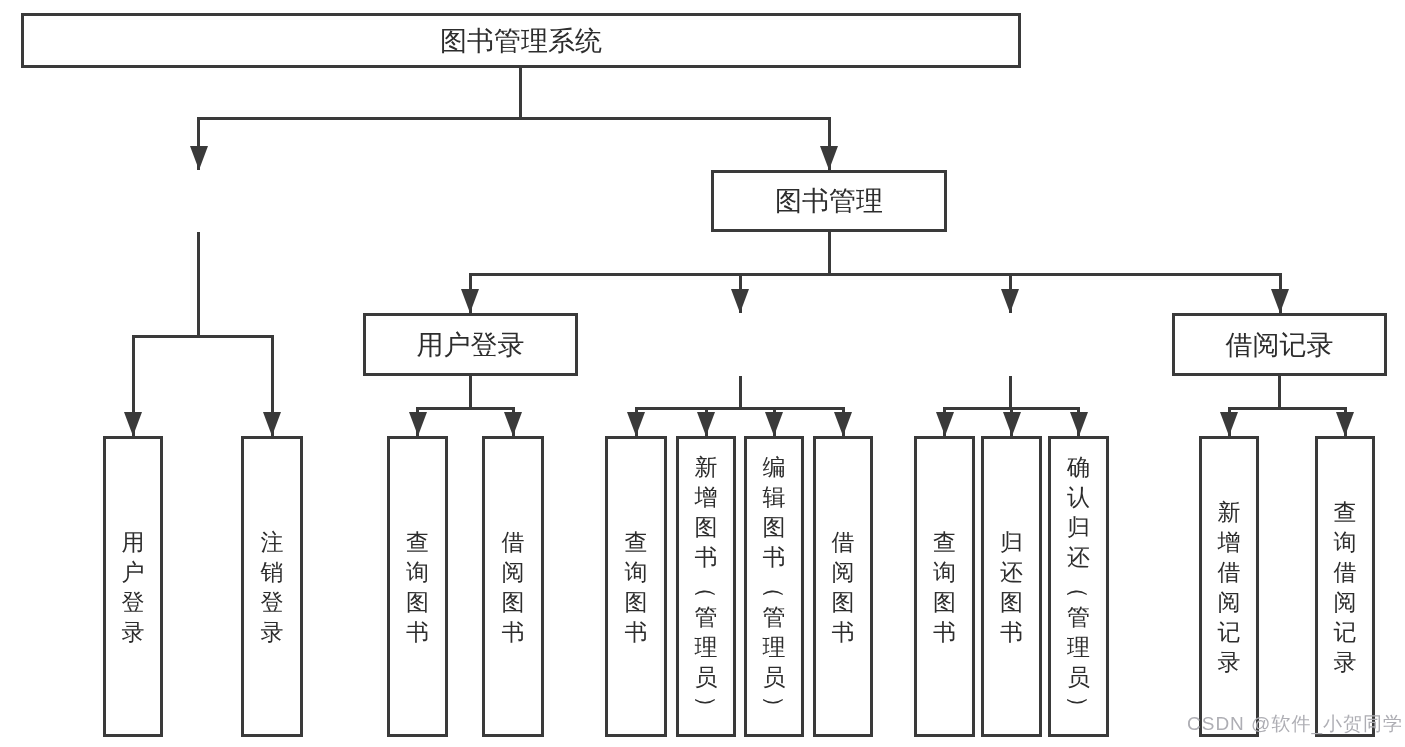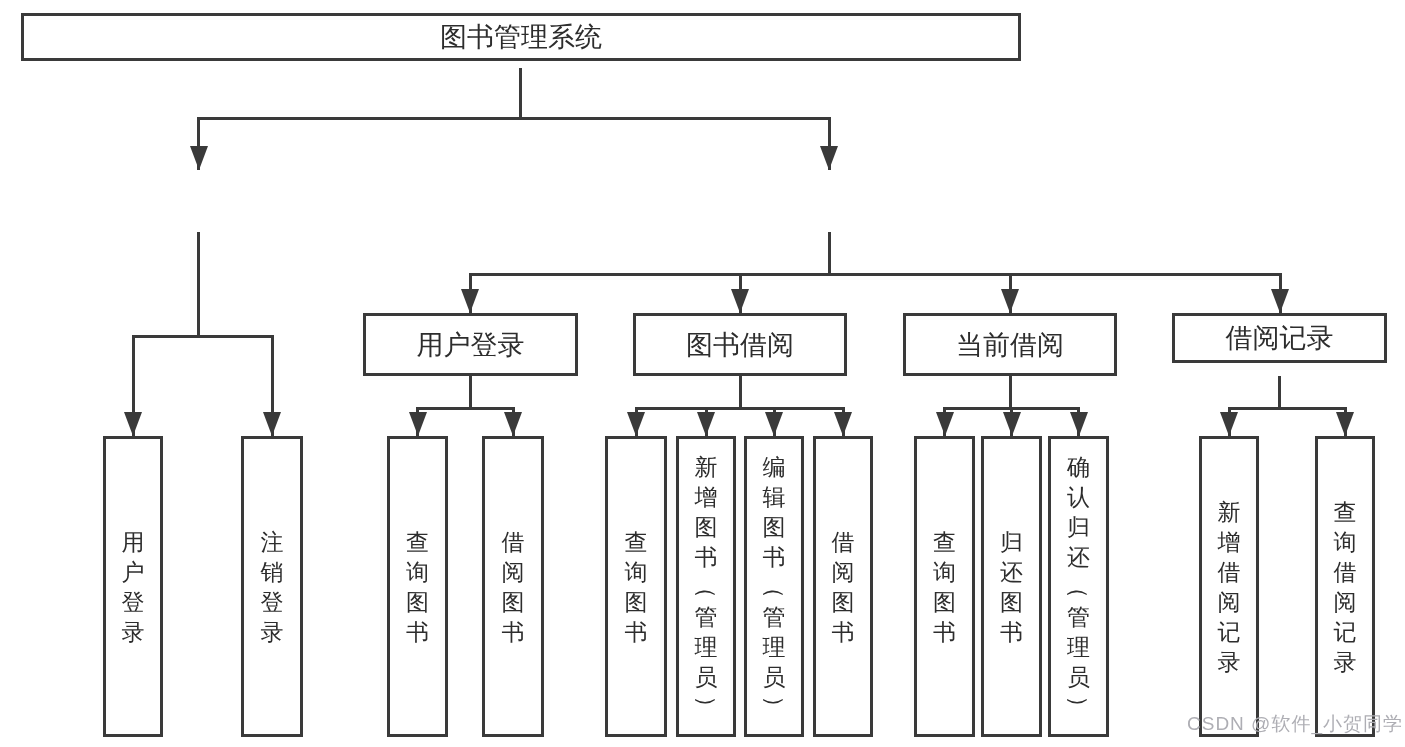--- a/index.html
+++ b/index.html
@@ -21,52 +21,51 @@
   .ar{position:absolute;width:0;height:0;
       border-left:9px solid transparent;border-right:9px solid transparent;
       border-top:24px solid var(--line);}
   .wm{position:absolute;color:var(--wm);font-size:19px;z-index:5;letter-spacing:1px;}
 </style>
 </head>
 <body>
 
 <div class="canvas" style="--line: #3a3a3a; --text: #2d2d2d; --wm: #aeaeb4; --bg: #ffffff;">
 
-  <div class="box" style="left:21px;top:13px;width:1000px;height:48px">图书管理系统</div>
+  <div class="box" style="left:21px;top:13px;width:1000px;height:55px">图书管理系统</div>
 
   <div class="vl" style="left:519px;top:68px;height:51px"></div>
   <div class="hl" style="left:197px;top:117px;width:634px"></div>
   <div class="vl" style="left:197px;top:120px;height:50px"></div>
   <div class="vl" style="left:828px;top:120px;height:50px"></div>
   <div class="ar" style="left:190px;top:146px"></div>
   <div class="ar" style="left:820px;top:146px"></div>
 
+  <div class="box" style="left:711px;top:170px;width:236px;height:62px">图书管理</div>
 
   <div class="vl" style="left:197px;top:232px;height:103px"></div>
   <div class="hl" style="left:132px;top:335px;width:142px"></div>
   <div class="vl" style="left:132px;top:338px;height:98px"></div>
   <div class="vl" style="left:271px;top:338px;height:98px"></div>
   <div class="ar" style="left:124px;top:412px"></div>
   <div class="ar" style="left:263px;top:412px"></div>
 
   <div class="vl" style="left:828px;top:232px;height:41px"></div>
   <div class="hl" style="left:469px;top:273px;width:813px"></div>
   <div class="vl" style="left:469px;top:276px;height:37px"></div>
   <div class="vl" style="left:739px;top:276px;height:37px"></div>
   <div class="vl" style="left:1009px;top:276px;height:37px"></div>
   <div class="vl" style="left:1279px;top:276px;height:37px"></div>
   <div class="ar" style="left:461px;top:289px"></div>
   <div class="ar" style="left:731px;top:289px"></div>
   <div class="ar" style="left:1001px;top:289px"></div>
   <div class="ar" style="left:1271px;top:289px"></div>
 
   <div class="box" style="left:363px;top:313px;width:215px;height:63px">用户登录</div>
-  <div class="box" style="left:633px;top:313px;width:214px;height:63px">图书借阅</div>
-  <div class="box" style="left:903px;top:313px;width:214px;height:63px">当前借阅</div>
-  <div class="box" style="left:1172px;top:313px;width:215px;height:50px">借阅记录</div>
+  <div class="box" style="left:1172px;top:313px;width:215px;height:63px">借阅记录</div>
 
   <div class="vl" style="left:469px;top:376px;height:31px"></div>
   <div class="hl" style="left:416px;top:407px;width:99px"></div>
   <div class="vl" style="left:416px;top:410px;height:26px"></div>
   <div class="vl" style="left:512px;top:410px;height:26px"></div>
   <div class="ar" style="left:409px;top:412px"></div>
   <div class="ar" style="left:504px;top:412px"></div>
 
   <div class="vl" style="left:739px;top:376px;height:31px"></div>
   <div class="hl" style="left:635px;top:407px;width:210px"></div>

